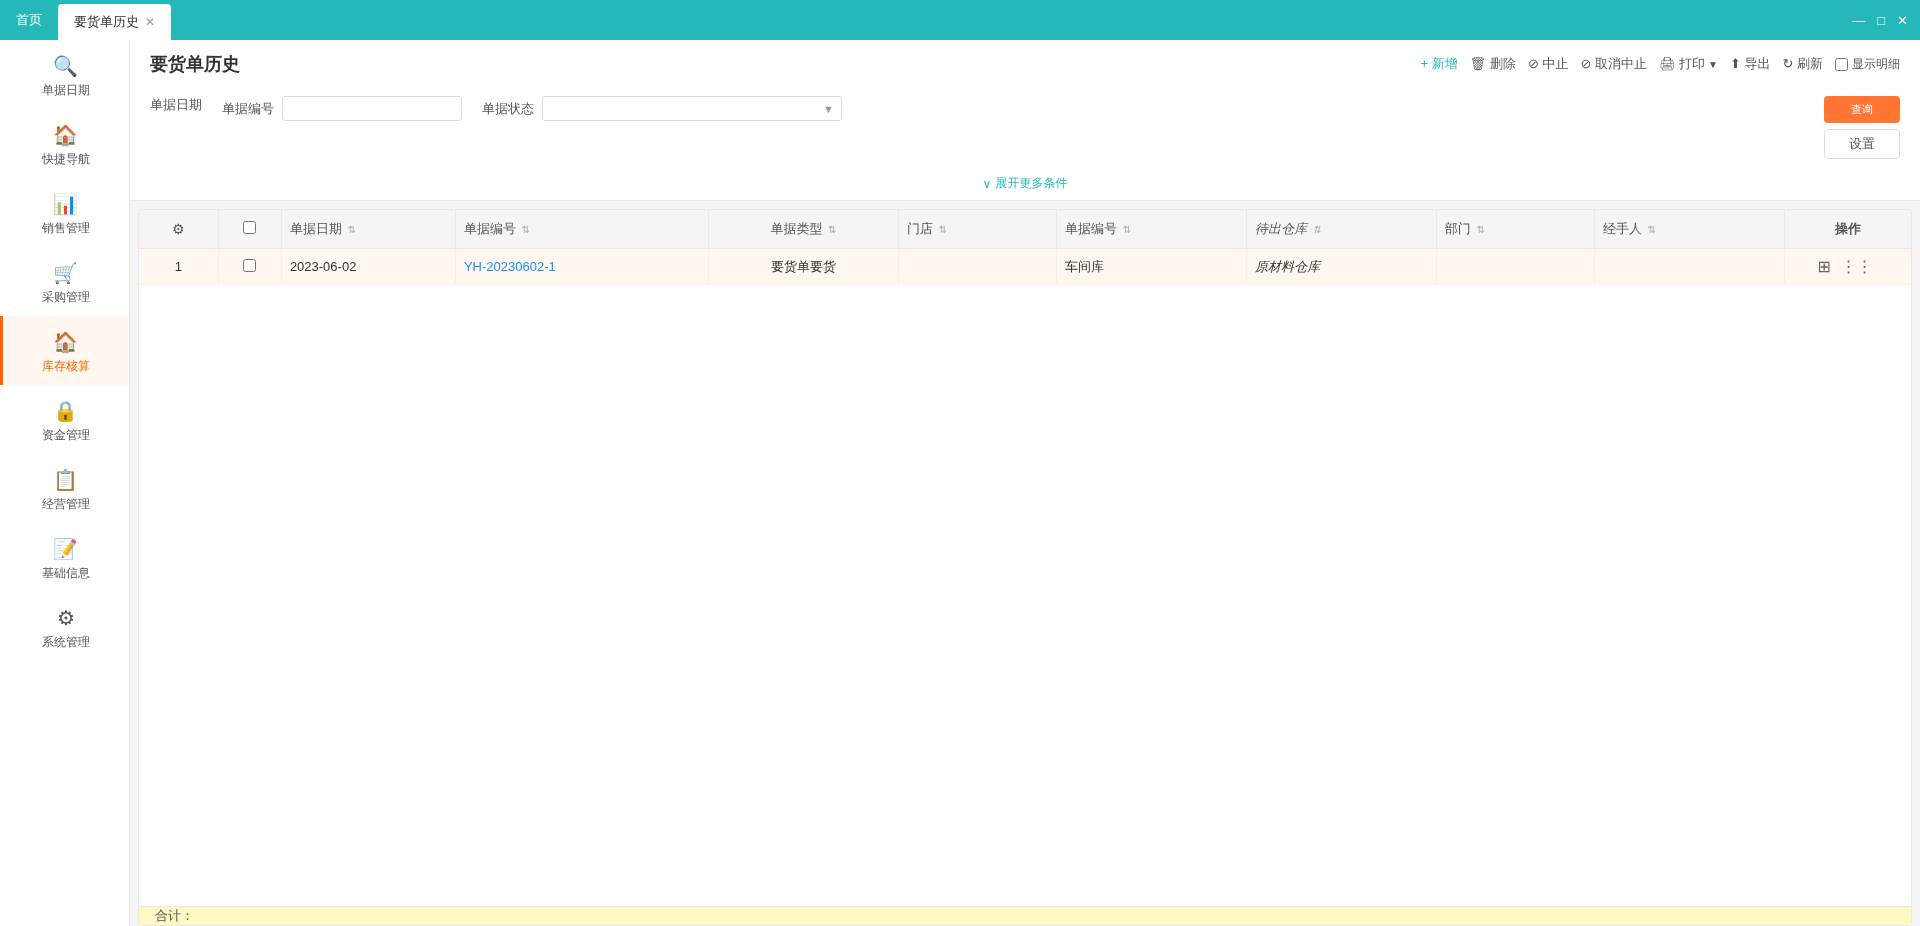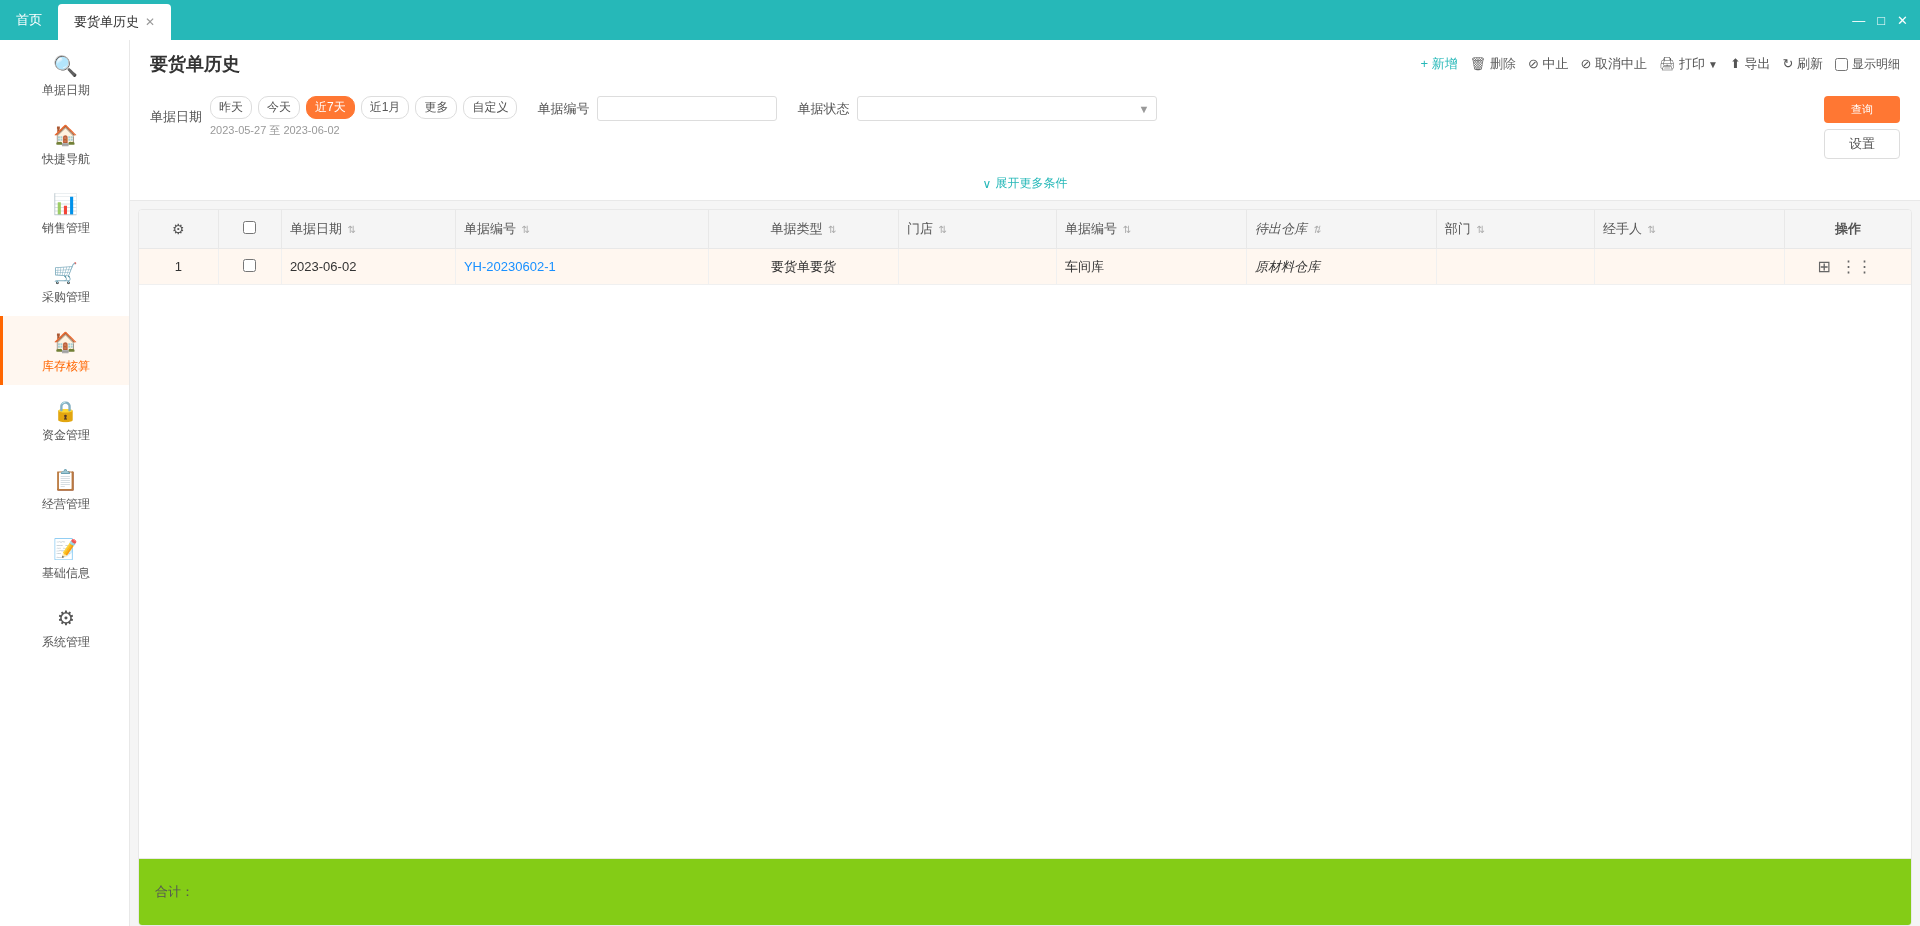--- a/index.html
+++ b/index.html
@@ -316,23 +316,23 @@
     }
     .row-action-btn {
       cursor: pointer;
       color: #666;
       font-size: 16px;
       margin-right: 6px;
     }
 
     
     .table-footer {
-      background: #84cc16;
+      background: #fef9c3;
       border-top: 1px solid #e8e8e8;
-      padding: 24px 16px;
+      padding: 0 16px;
       font-size: 13px;
       color: #555;
       flex-shrink: 0;
     }
 
     
     .pagination-bar {
       background: #fff;
       border-top: 1px solid #e8e8e8;
       padding: 8px 16px;
@@ -461,31 +461,20 @@
             <input type="checkbox" style="">
             <span>显示明细</span>
           </label>
         </div>
       </div>
 
       <div class="filter-row">
 
         <div class="filter-group">
           <span class="filter-label">单据日期</span>
-          <div class="date-filters">
-            <div class="date-btns">
-              <button class="date-btn">昨天</button>
-              <button class="date-btn">今天</button>
-              <button class="date-btn active">近7天</button>
-              <button class="date-btn">近1月</button>
-              <button class="date-btn">更多</button>
-              <button class="date-btn">自定义</button>
-            </div>
-            <span class="date-range-text">2023-05-27 至 2023-06-02</span>
-          </div>
         </div>
 
         <div class="filter-group">
           <span class="filter-label">单据编号</span>
           <input class="filter-input" type="text" style="">
         </div>
 
         <div class="filter-group">
           <span class="filter-label">单据状态</span>
           <div class="select-wrapper">

